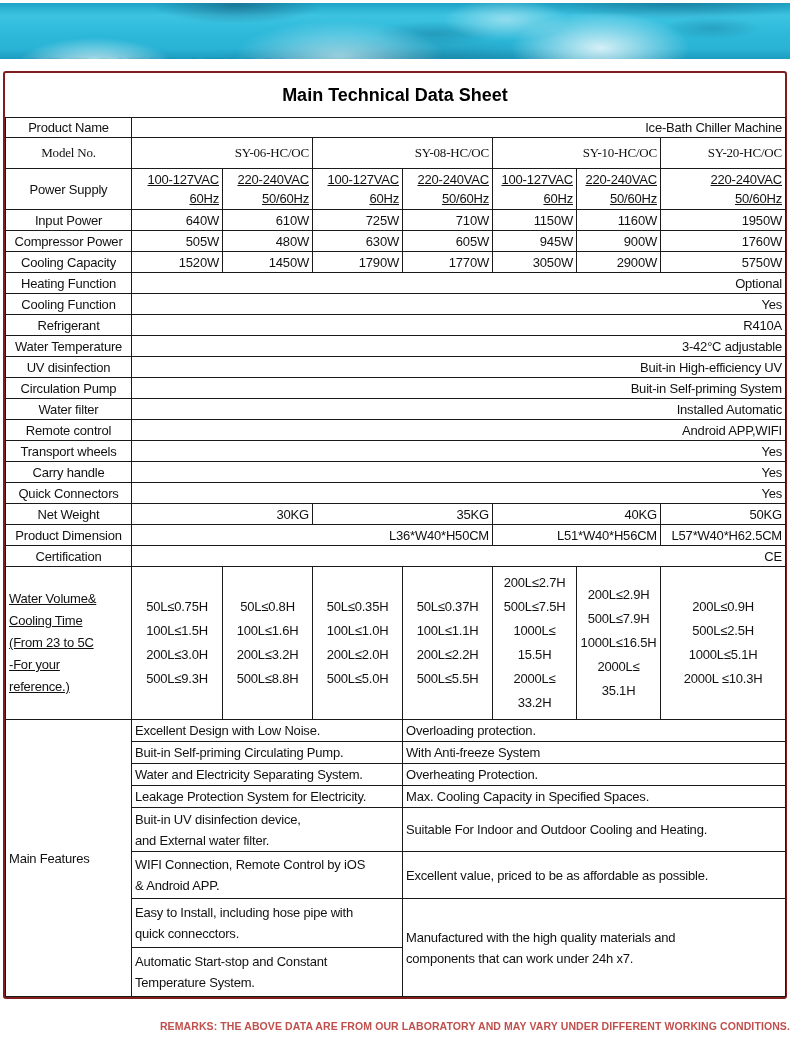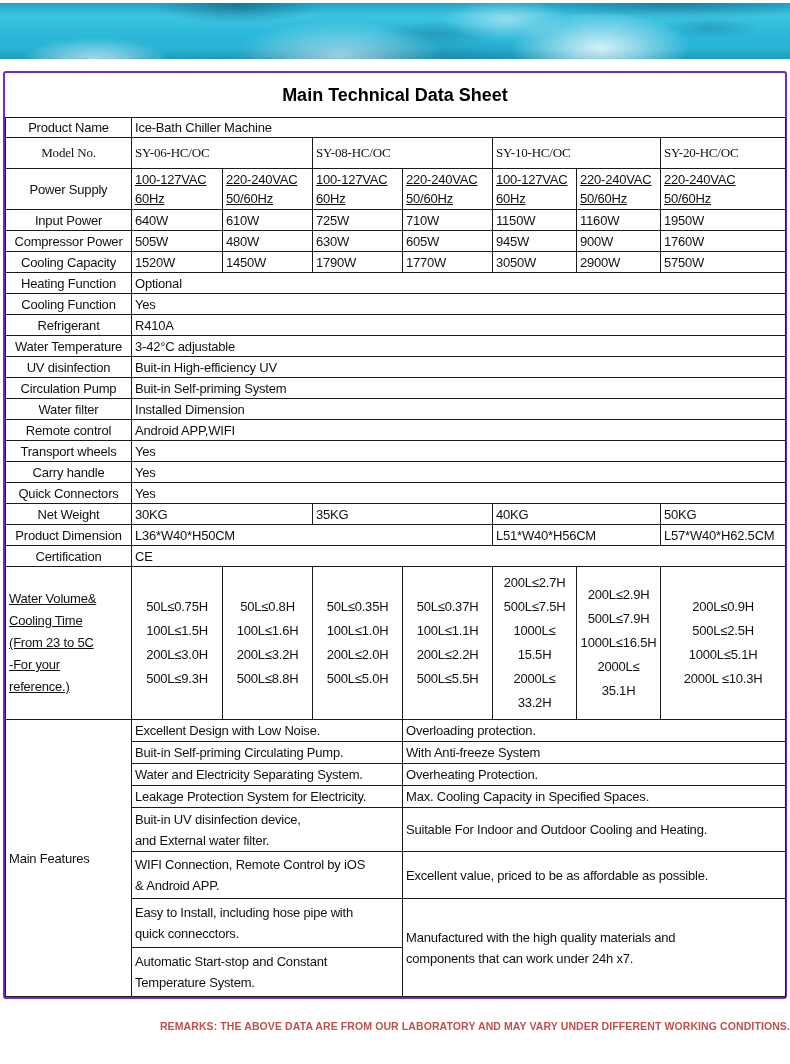--- a/index.html
+++ b/index.html
@@ -25,41 +25,41 @@
   .banner-title{
     position:absolute; left:22px; top:50%; transform:translateY(-50%);
     font-size:33px; font-weight:bold; letter-spacing:1px; color:#ffffff;
     text-shadow:1px 2px 2px rgba(10,60,85,.45), 0 0 2px rgba(10,60,85,.3);
     margin-top:40px;
   }
 
   
   .sheet{
     margin:12px 3px 0 3px;
-    border:2px solid #6d28d9; border-radius:3px;
+    border:2px solid #7f1d1d; border-radius:3px;
     background:#fff;
   }
   .sheet-title{
     height:44px; display:flex; align-items:center; justify-content:center;
     font-size:18px; font-weight:bold; color:#000; letter-spacing:0px;
   }
 
   
   table.spec{
     width:780px; table-layout:fixed; border-collapse:collapse;
     margin:0 auto 0 auto;
   }
   table.spec td{
     border:1.5px solid #1a1a1a;
     font-size:13px; letter-spacing:-0.2px;
     padding:0 3px; overflow:hidden;
     background:#fff; vertical-align:middle;
   }
   td.lab{ text-align:center; padding-left:4px; white-space:nowrap; }
-  td.ctr{ text-align:left; }
+  td.ctr{ text-align:right; }
   td.ml{ white-space:pre-line; line-height:16px;text-decoration:underline; }
   td.feat{ text-align:left; padding-left:5px; white-space:pre-line; line-height:21px; }
 
   tr.h20 td{ height:20px; }
   tr.h21 td{ height:21px; }
   tr.h31 td{ height:31px;font-family:Liberation Serif, serif; }
   tr.h41 td{ height:41px; line-height:19px; }
   tr.h44 td{ height:44px; }
   tr.h47 td{ height:47px; }
   tr.h45 td{ height:49px; }
@@ -182,21 +182,21 @@
     <tr class="h21">
       <td class="lab">UV disinfection</td>
       <td class="ctr" colspan="7">Buit-in High-efficiency UV</td>
     </tr>
     <tr class="h21">
       <td class="lab">Circulation Pump</td>
       <td class="ctr" colspan="7">Buit-in Self-priming System</td>
     </tr>
     <tr class="h21">
       <td class="lab">Water filter</td>
-      <td class="ctr" colspan="7">Installed Dimension</td>
+      <td class="ctr" colspan="7">Installed Automatic</td>
     </tr>
     <tr class="h21">
       <td class="lab">Remote control</td>
       <td class="ctr" colspan="7">Android APP,WIFI</td>
     </tr>
     <tr class="h21">
       <td class="lab">Transport wheels</td>
       <td class="ctr" colspan="7">Yes</td>
     </tr>
     <tr class="h21">

